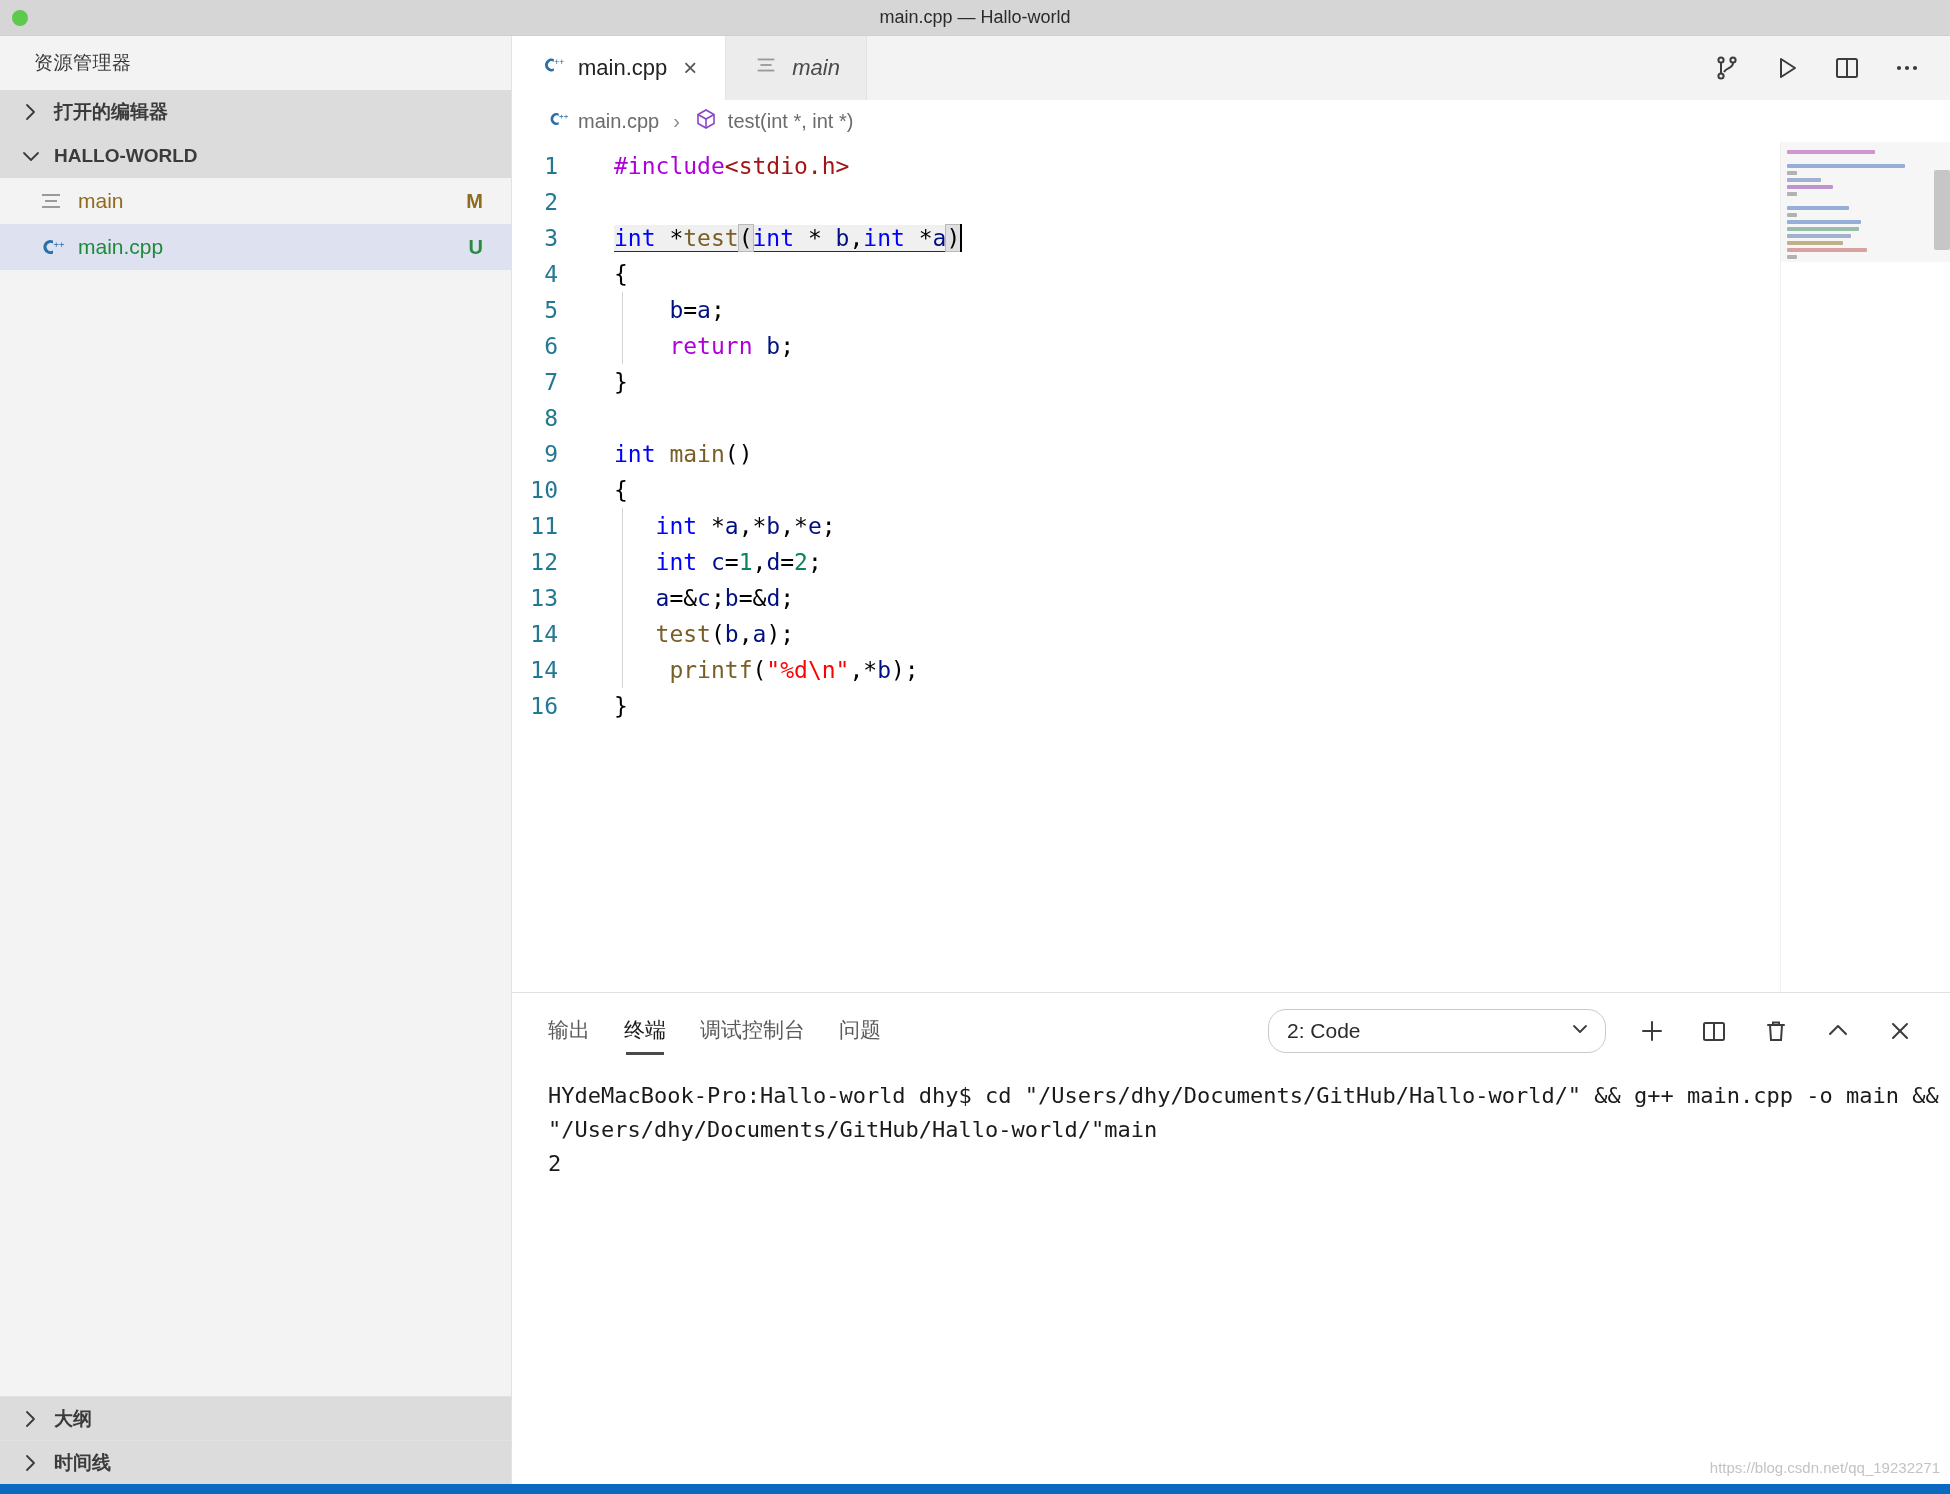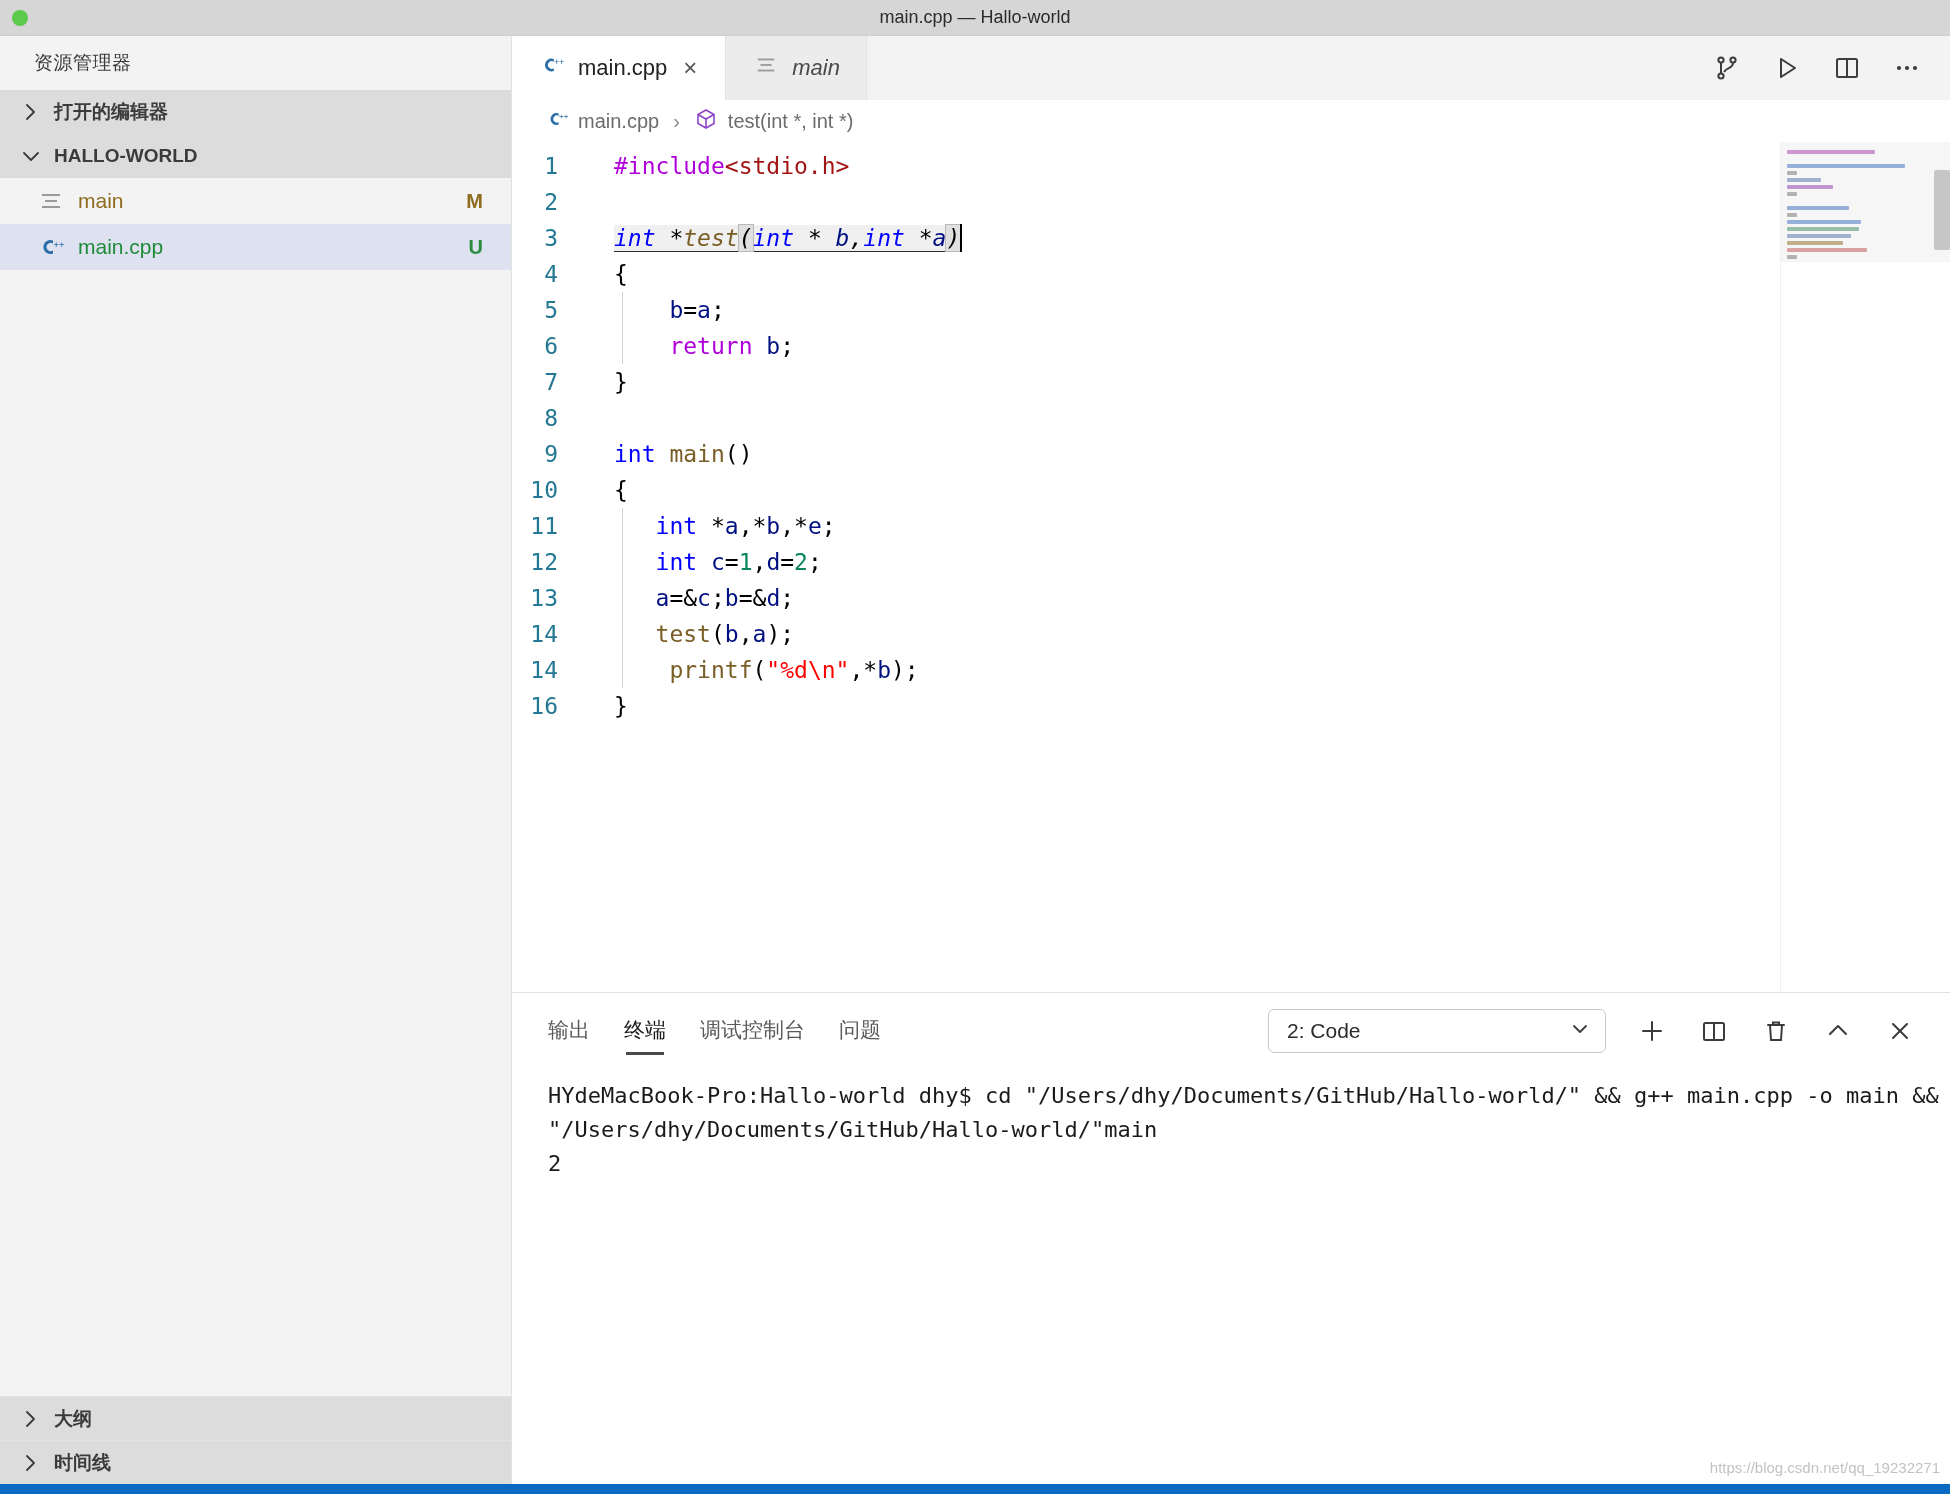--- a/index.html
+++ b/index.html
@@ -96,21 +96,21 @@
     font-family: "DejaVu Sans Mono", monospace;
     font-size: 23px; line-height: 36px;
     padding-top: 6px;
   }
   .cline { display: flex; height: 36px; align-items: center; white-space: pre; }
   .lnum {
     width: 70px; min-width: 70px; text-align: right; color: #237893;
     padding-right: 24px; font-size: 23px; user-select: none;
   }
   .ctext { position: relative; padding-left: 32px; }
-  .occ { background: #f0f0f0; border-bottom: 1px solid #2b2b2b; box-shadow: inset 0 0 0 0 transparent; font-style: italic; }
+  .occ { background: #f0f0f0; border-bottom: 1px solid #2b2b2b; box-shadow: inset 0 0 0 0 transparent; }
   .brk { background: #e0e0e0; outline: 1px solid #b9b9b9; }
   .guide {
     position: absolute; left: 40px; top: 0; width: 1px; height: 36px; background: #d3d3d3;
   }
   .cursor {
     display: inline-block; width: 2px; height: 28px; background: #000; vertical-align: middle;
     position: relative; top: -2px;
   }
 
   
@@ -147,21 +147,21 @@
   .ptab {
     font-size: 21px; color: #5a5a5a; cursor: pointer; position: relative;
     display: flex; align-items: center; height: 100%; padding-bottom: 2px;
   }
   .ptab.active { color: #1a1a1a; }
   .ptab.active::after {
     content: ""; position: absolute; left: 2px; right: 2px; bottom: 14px; height: 3px; background: #4a4a4a;
   }
   .phead-right { margin-left: auto; display: flex; align-items: center; gap: 30px; padding-right: 34px; }
   .tselect {
-    width: 338px; height: 44px; border: 1px solid #c9c9c9; border-radius: 6px;
+    width: 338px; height: 44px; border: 1px solid #c9c9c9; border-radius: 18px;
     background: #fff; display: flex; align-items: center; justify-content: space-between;
     padding: 0 14px 0 18px; font-size: 21px; color: #2b2b2b; cursor: pointer;
   }
   .picon { width: 32px; height: 32px; display: flex; align-items: center; justify-content: center; cursor: pointer; color: #3c3c3c; }
 
   .term {
     flex: 1; padding: 10px 0 0 0; overflow: hidden;
     font-family: "DejaVu Sans Mono", monospace; font-size: 22px; line-height: 34px; color: #1a1a1a;
   }
   .tline { padding-left: 36px; white-space: pre-wrap; word-break: break-all; }

